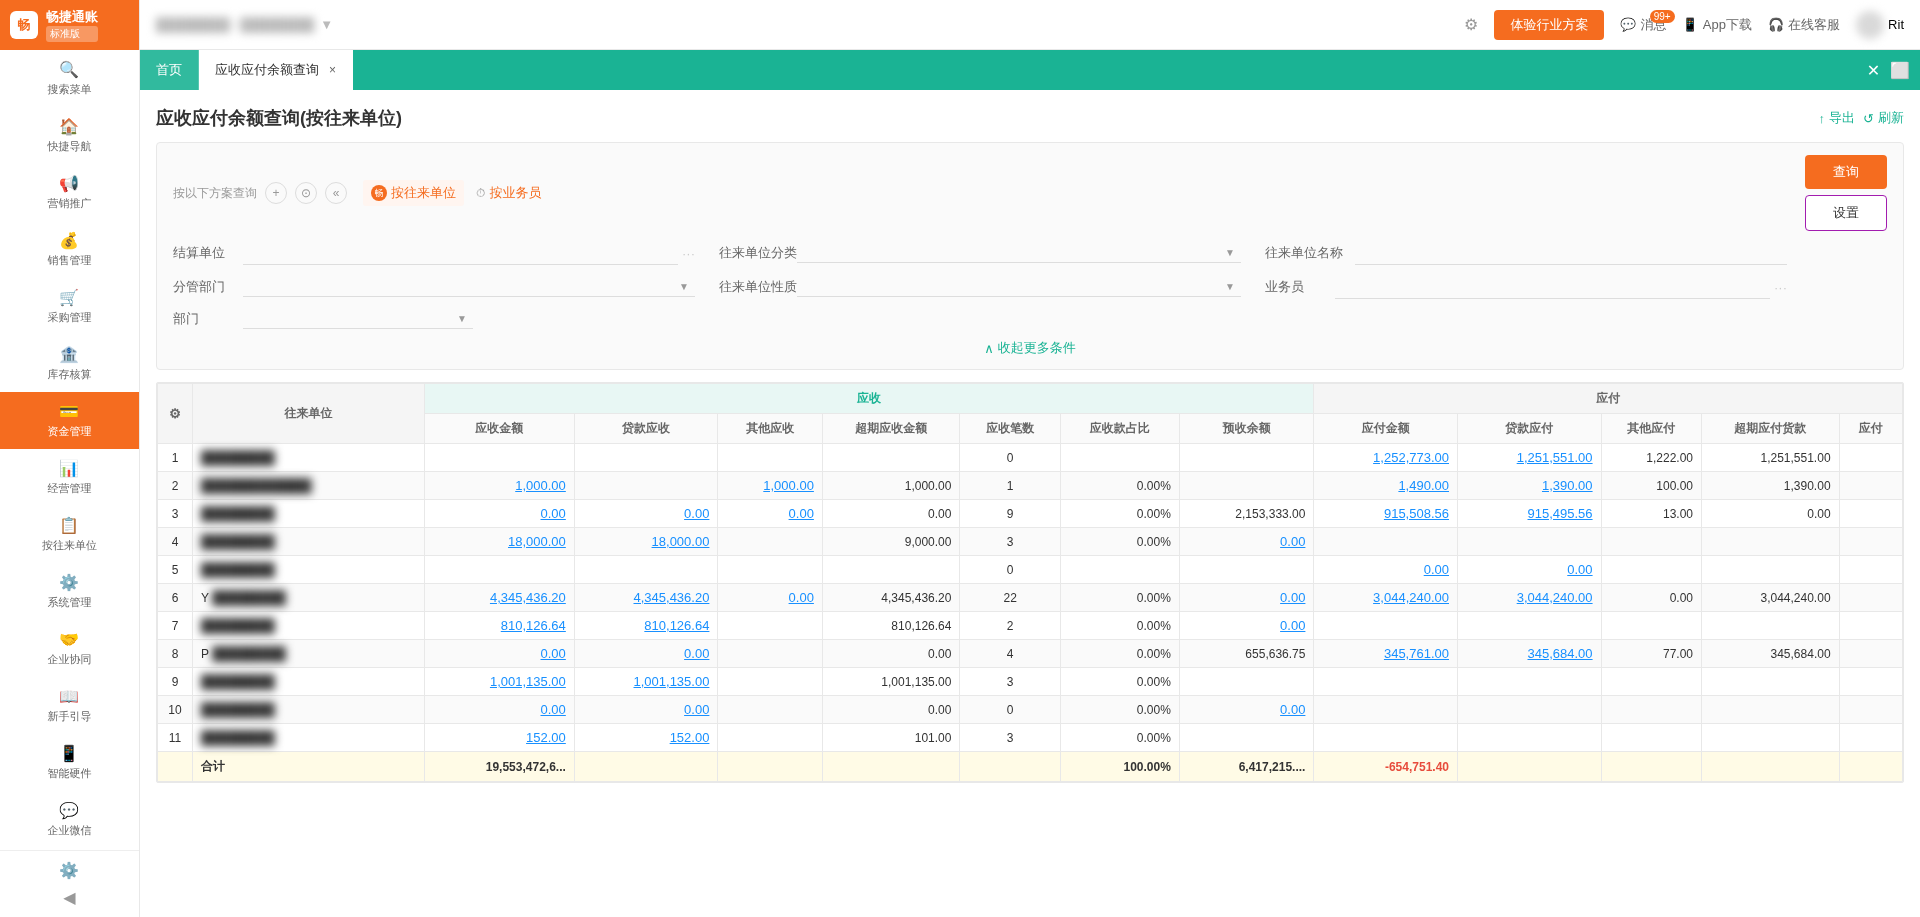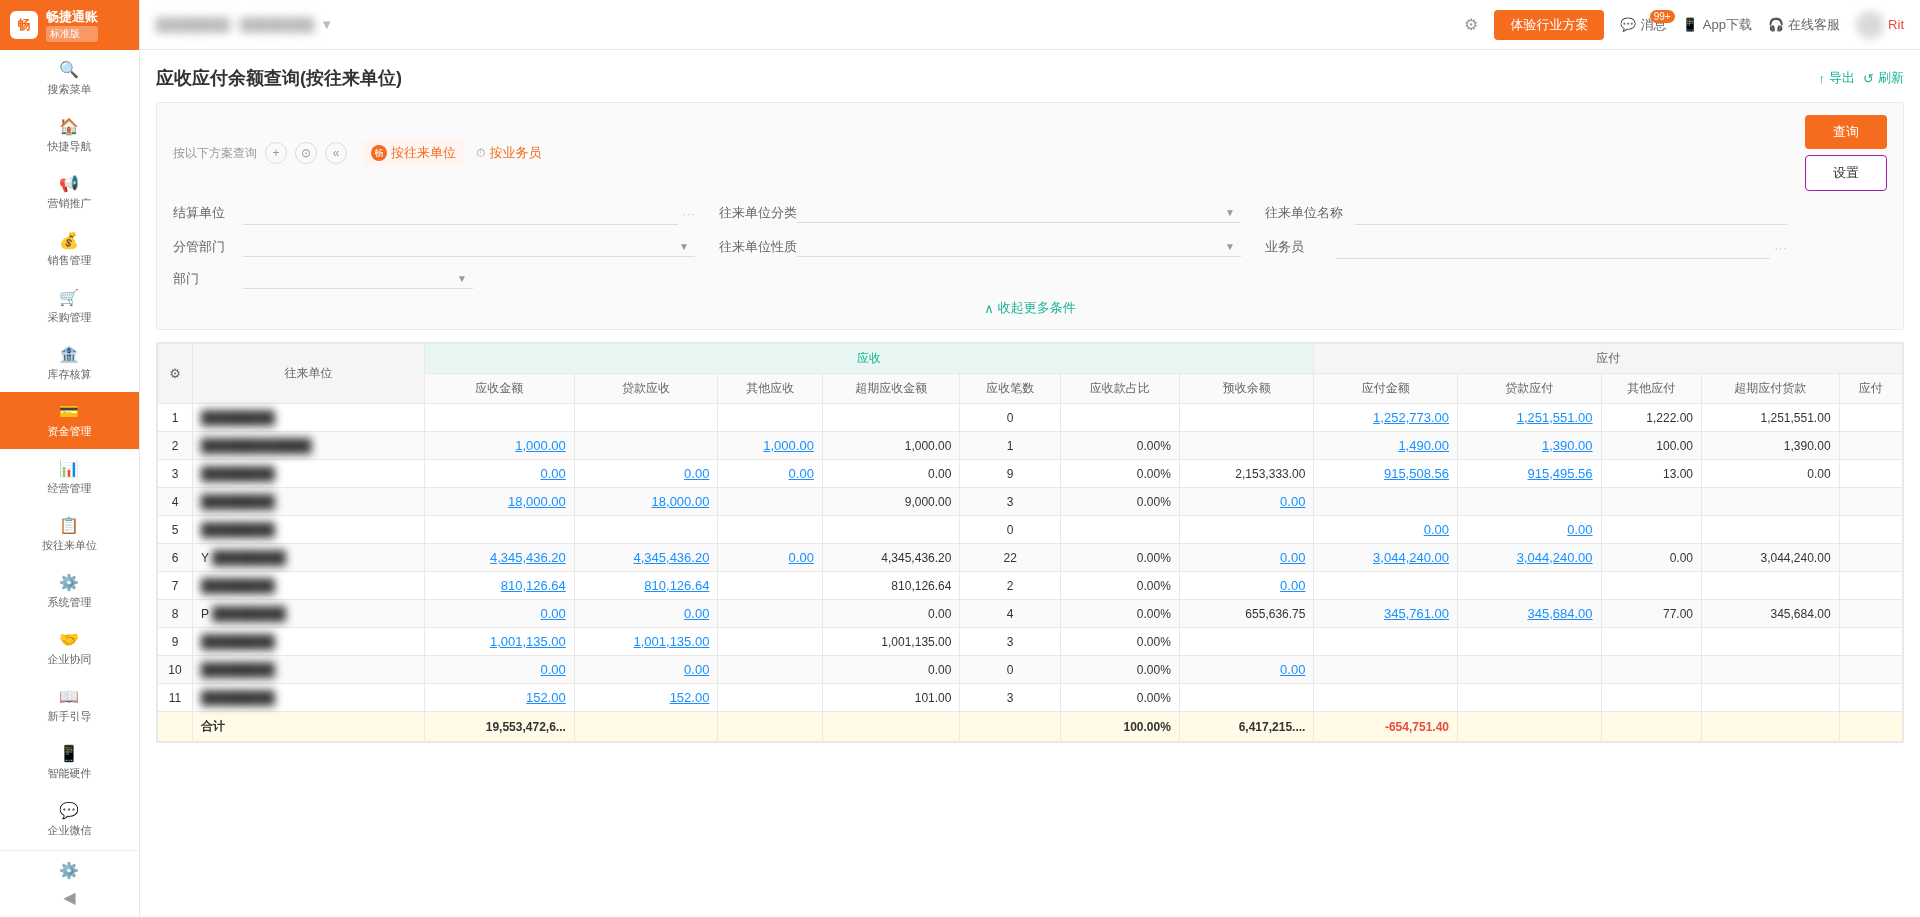--- a/index.html
+++ b/index.html
@@ -25,21 +25,21 @@
     .topbar { height: 50px; background: #fff; display: flex; align-items: center; padding: 0 16px; border-bottom: 1px solid #e8e8e8; gap: 16px; }
     .topbar-breadcrumb { display: flex; align-items: center; gap: 6px; color: #999; font-size: 12px; flex: 1; }
     .topbar-breadcrumb-text { color: #bbb; }
     .topbar-gear { font-size: 16px; color: #999; cursor: pointer; }
     .topbar-btn { background: #f56c1f; color: #fff; border: none; padding: 6px 16px; border-radius: 4px; cursor: pointer; font-size: 13px; }
     .topbar-right { display: flex; align-items: center; gap: 16px; margin-left: auto; }
     .topbar-msg { display: flex; align-items: center; gap: 4px; color: #666; cursor: pointer; position: relative; }
     .topbar-badge { background: #f56c1f; color: #fff; font-size: 10px; padding: 1px 4px; border-radius: 8px; position: absolute; top: -6px; right: -8px; }
     .topbar-app { display: flex; align-items: center; gap: 4px; color: #666; cursor: pointer; }
     .topbar-service { display: flex; align-items: center; gap: 4px; color: #666; cursor: pointer; }
-    .topbar-user { display: flex; align-items: center; gap: 4px; color: #ef4444; cursor: pointer; }
+    .topbar-user { display: flex; align-items: center; gap: 4px; color: #000000; cursor: pointer; }
     .topbar-avatar { width: 28px; height: 28px; background: #d9d9d9; border-radius: 50%; }
 
     
     .tabbar { display: flex; background: #1ab394; height: 40px; align-items: stretch; }
     .tab { display: flex; align-items: center; padding: 0 16px; color: #fff; cursor: pointer; font-size: 13px; gap: 6px; border-right: 1px solid rgba(255,255,255,0.2); }
     .tab.home { background: rgba(255,255,255,0.1); }
     .tab.active { background: #fff; color: #333; }
     .tab-close { font-size: 12px; color: #666; cursor: pointer; margin-left: 4px; }
     .tabbar-controls { margin-left: auto; display: flex; align-items: center; padding: 0 10px; gap: 10px; }
     .tabbar-ctrl-btn { color: #fff; cursor: pointer; font-size: 16px; }
@@ -71,21 +71,21 @@
 
     
     .query-btn { background: #f56c1f; color: #fff; border: none; padding: 8px 28px; border-radius: 4px; cursor: pointer; font-size: 13px; }
     .set-btn { background: #fff; color: #333; border: 1px solid #a21caf; padding: 8px 24px; border-radius: 4px; cursor: pointer; font-size: 13px; }
 
     
     .data-table-wrapper { overflow-x: auto; border: 1px solid #e8e8e8; border-radius: 2px; }
     .data-table { width: 100%; border-collapse: collapse; min-width: 1600px; }
     .data-table th, .data-table td { border: 1px solid #e8e8e8; padding: 6px 8px; font-size: 12px; white-space: nowrap; }
     .data-table thead tr { background: #f5f5f5; }
-    .data-table th { color: #666; font-weight: normal; text-align: center; }
+    .data-table th { color: #666; font-weight: bold; text-align: center; }
     .data-table td { color: #333; }
     .data-table td.text-right { text-align: right; }
     .data-table td.text-center { text-align: center; }
     .data-table tr:nth-child(even) { background: #fafafa; }
     .data-table .link { color: #1890ff; text-decoration: underline; cursor: pointer; }
     .data-table .header-group { background: #f0f9f8; }
     .data-table .footer-row { background: #fffbe6; font-weight: bold; }
     .table-settings-icon { width: 18px; height: 18px; display: flex; align-items: center; justify-content: center; cursor: pointer; color: #666; }
 
     
@@ -198,20 +198,33 @@
         <span>🎧</span>
         <span>在线客服</span>
       </div>
       <div class="topbar-user">
         <div class="topbar-avatar blurred"></div>
         <span>Rit</span>
       </div>
     </div>
   </div>
 
+  <div class="tabbar">
+    <div class="tab home">
+      <span>首页</span>
+    </div>
+    <div class="tab active">
+      <span>应收应付余额查询</span>
+      <span class="tab-close">×</span>
+    </div>
+    <div class="tabbar-controls">
+      <span class="tabbar-ctrl-btn">✕</span>
+      <span class="tabbar-ctrl-btn">⬜</span>
+    </div>
+  </div>
 
   <div class="page-content">
     <div class="page-inner">
 
       <div class="page-header">
         <h2 class="page-title">应收应付余额查询(按往来单位)</h2>
         <div class="page-actions">
           <button class="page-action-btn">
             <span>↑</span>
             <span>导出</span>

